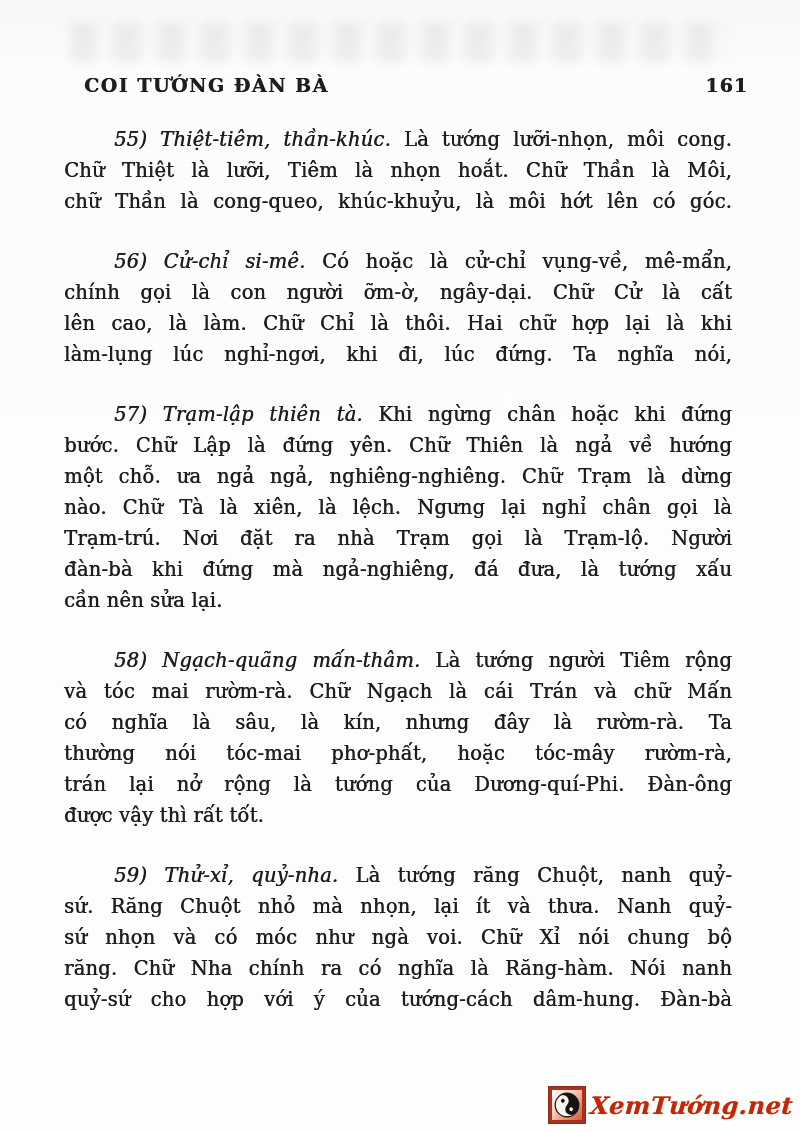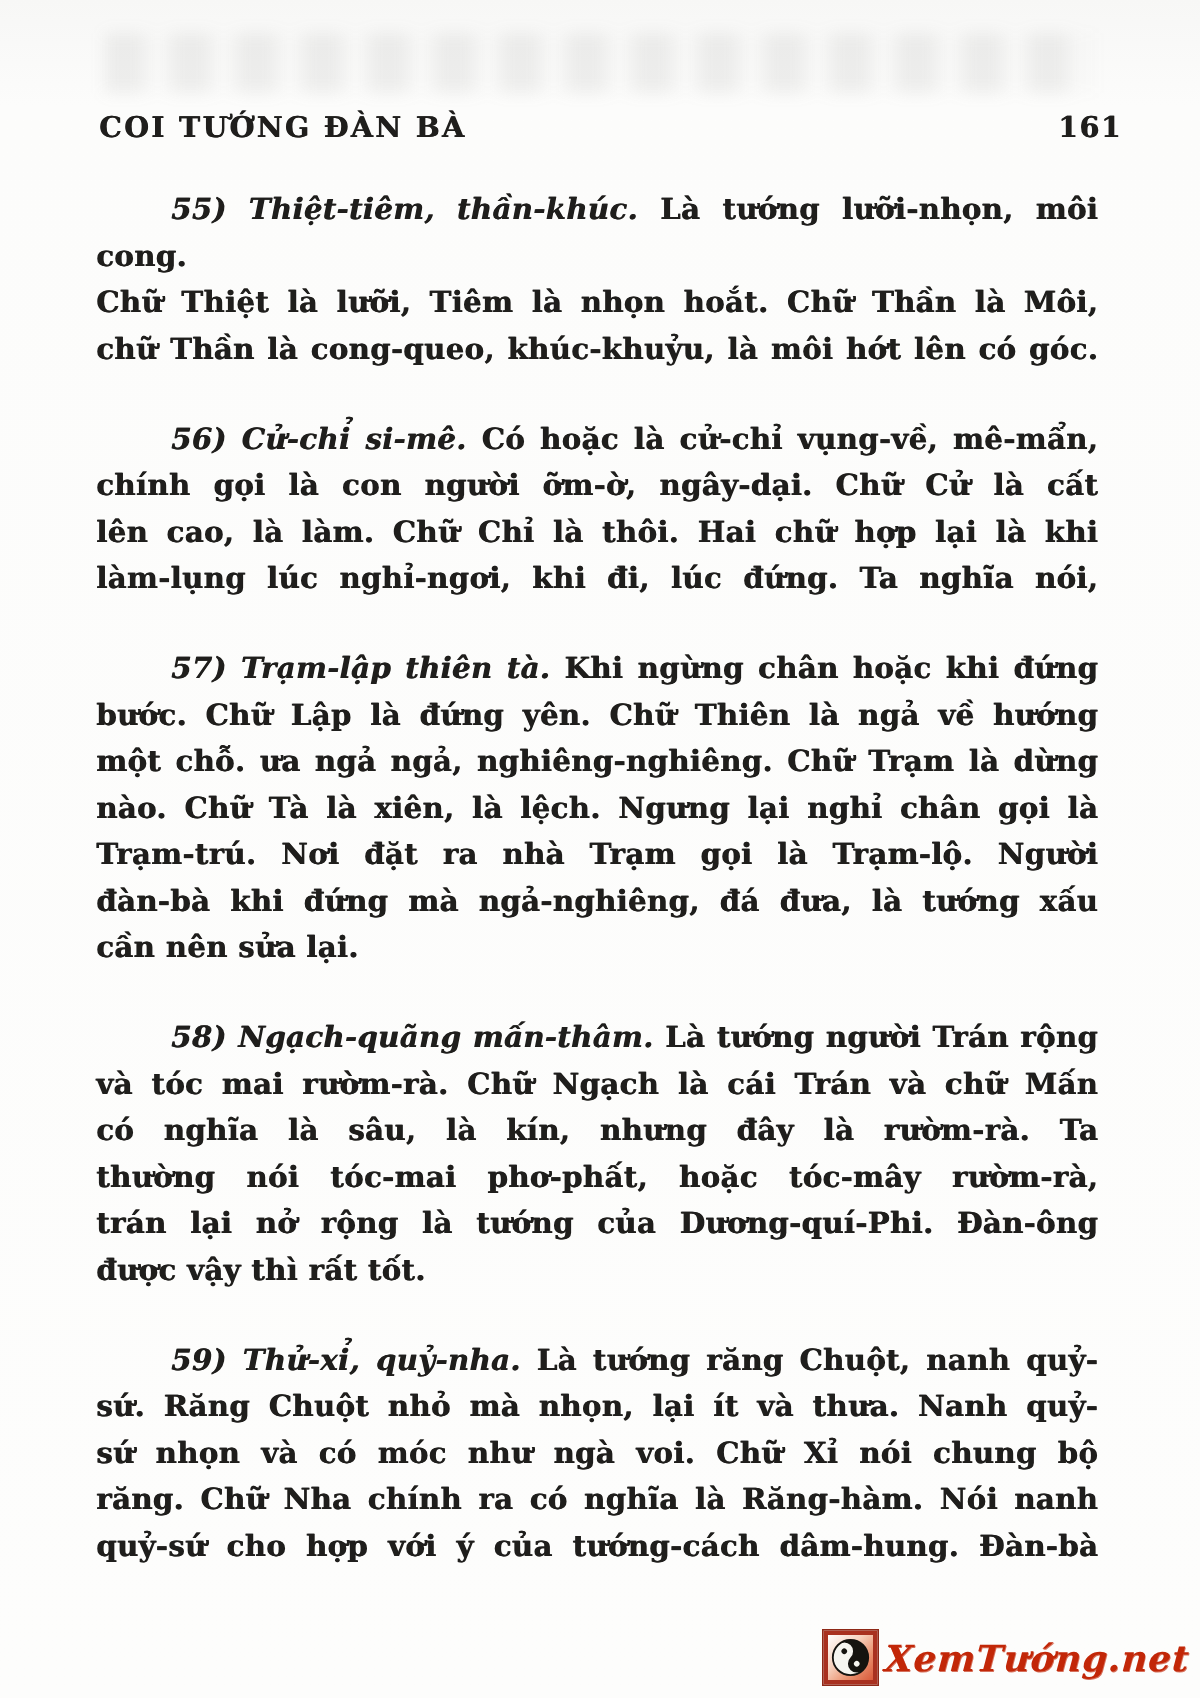--- a/index.html
+++ b/index.html
@@ -19,37 +19,37 @@
   .bleed {
     position: absolute; top: 22px; left: 70px; right: 70px; height: 40px;
     background:
       repeating-linear-gradient(90deg,
         rgba(120,120,118,0.10) 0 26px, rgba(120,120,118,0.02) 26px 44px);
     filter: blur(5px);
     pointer-events: none;
   }
   .header {
     position: absolute;
-    top: 74px; left: 66px; right: 52px;
+    top: 74px; left: 84px; right: 52px;
     display: flex; justify-content: space-between; align-items: flex-start;
     font-weight: bold;
     font-size: 19px;
     letter-spacing: 1.5px;
     text-shadow: 0.4px 0 0 currentColor;
   }
   .page-number { letter-spacing: 1px; }
   .content {
     position: absolute;
     left: 64px; top: 124px; width: 668px;
   }
   .para { margin: 0 0 29px 0; }
   .line {
     font-size: 19.5px;
     line-height: 31px;
-    font-weight: bold;
+    font-weight: normal;
     letter-spacing: 0.2px;
     text-align: justify;
     text-align-last: justify;
     text-justify: inter-word;
     text-shadow: 0.45px 0 0 currentColor;
     white-space: normal;
   }
   .line.first { text-indent: 50px; }
   .line.last { text-align-last: left; }
   .para-num, .para-term { font-style: italic; }
@@ -104,21 +104,21 @@
       <div class="para">
         <div class="line first"><span class="para-num">57)</span> <span class="para-term">Trạm-lập thiên tà.</span> <span>Khi ngừng chân hoặc khi đứng</span></div>
         <div class="line">bước. Chữ Lập là đứng yên. Chữ Thiên là ngả về hướng</div>
         <div class="line">một chỗ. ưa ngả ngả, nghiêng-nghiêng. Chữ Trạm là dừng</div>
         <div class="line">nào. Chữ Tà là xiên, là lệch. Ngưng lại nghỉ chân gọi là</div>
         <div class="line">Trạm-trú. Nơi đặt ra nhà Trạm gọi là Trạm-lộ. Người</div>
         <div class="line">đàn-bà khi đứng mà ngả-nghiêng, đá đưa, là tướng xấu</div>
         <div class="line last">cần nên sửa lại.</div>
       </div>
       <div class="para">
-        <div class="line first"><span class="para-num">58)</span> <span class="para-term">Ngạch-quãng mấn-thâm.</span> <span>Là tướng người Trán rộng</span></div>
+        <div class="line first"><span class="para-num">58)</span> <span class="para-term">Ngạch-quãng mấn-thâm.</span> <span>Là tướng người Tiêm rộng</span></div>
         <div class="line">và tóc mai rườm-rà. Chữ Ngạch là cái Trán và chữ Mấn</div>
         <div class="line">có nghĩa là sâu, là kín, nhưng đây là rườm-rà. Ta</div>
         <div class="line">thường nói tóc-mai phơ-phất, hoặc tóc-mây rườm-rà,</div>
         <div class="line">trán lại nở rộng là tướng của Dương-quí-Phi. Đàn-ông</div>
         <div class="line last">được vậy thì rất tốt.</div>
       </div>
       <div class="para">
         <div class="line first"><span class="para-num">59)</span> <span class="para-term">Thử-xỉ, quỷ-nha.</span> <span>Là tướng răng Chuột, nanh quỷ-</span></div>
         <div class="line">sứ. Răng Chuột nhỏ mà nhọn, lại ít và thưa. Nanh quỷ-</div>
         <div class="line">sứ nhọn và có móc như ngà voi. Chữ Xỉ nói chung bộ</div>

